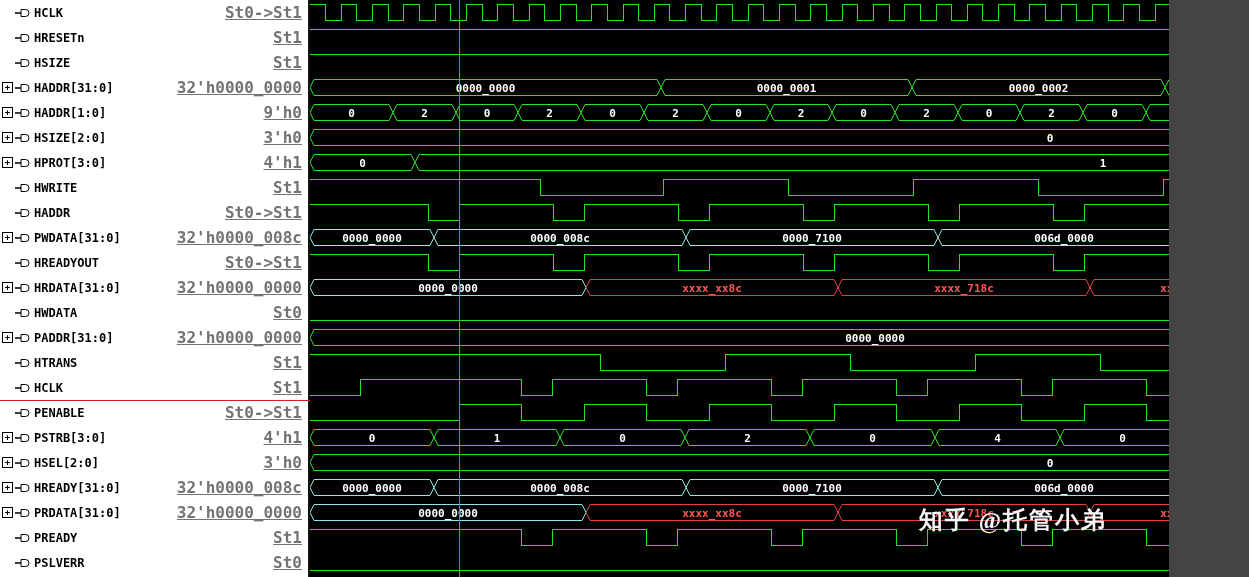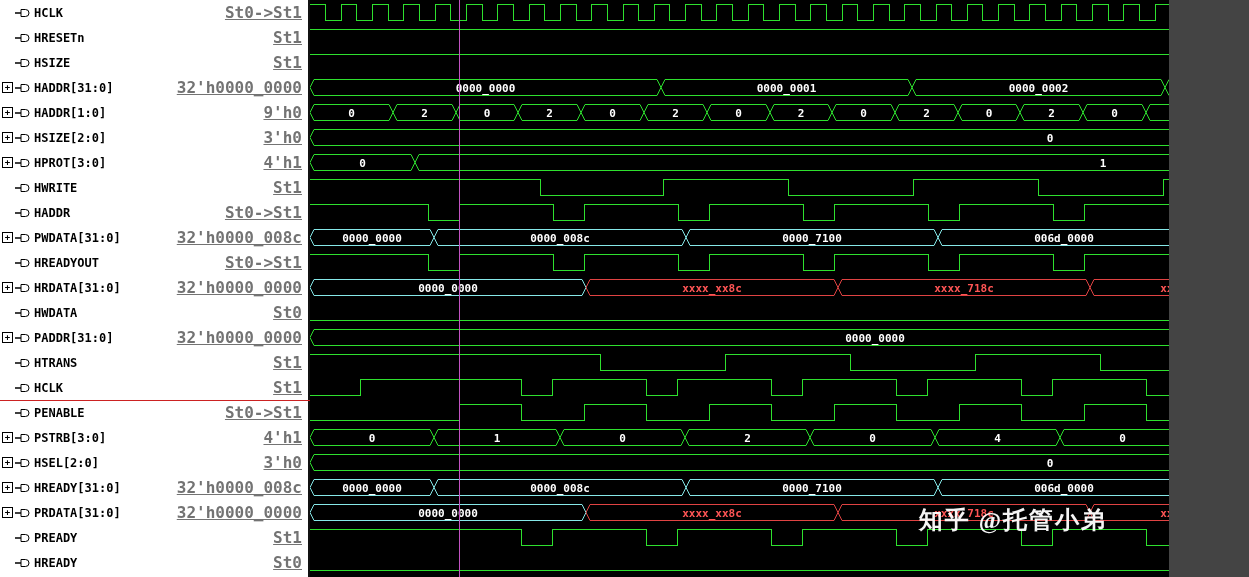--- a/index.html
+++ b/index.html
@@ -279,21 +279,21 @@
         <span class="sval">St1</span>
       </div>
       <div class="row">
         <span class="plusspacer"></span>
         <span class="sigicon">
           <svg width="16" height="10" viewBox="0 0 16 10">
             <line x1="0" y1="5" x2="6" y2="5" stroke="#000" stroke-width="1.5"></line>
             <path d="M6 1.5 h4.5 a3.5 3.5 0 0 1 0 7 H6 z" fill="#fff" stroke="#000"></path>
           </svg>
         </span>
-        <span class="sname">HREADY</span>
+        <span class="sname">PSLVERR</span>
         <span class="sval">St0</span>
       </div>
     </div>
   <div class="waves">
     <svg id="wavesvg" width="939" height="577">
         <path d="M0 4.5 H15.6 V20.5 H31.3 V4.5 H46.9 V20.5 H62.6 V4.5 H78.2 V20.5 H93.9 V4.5 H109.5 V20.5 H125.2 V4.5 H140.8 V20.5 H156.5 V4.5 H172.1 V20.5 H187.8 V4.5 H203.4 V20.5 H219.1 V4.5 H234.7 V20.5 H250.4 V4.5 H266.0 V20.5 H281.7 V4.5 H297.3 V20.5 H313.0 V4.5 H328.6 V20.5 H344.3 V4.5 H359.9 V20.5 H375.6 V4.5 H391.2 V20.5 H406.9 V4.5 H422.5 V20.5 H438.2 V4.5 H453.8 V20.5 H469.5 V4.5 H485.1 V20.5 H500.8 V4.5 H516.4 V20.5 H532.1 V4.5 H547.7 V20.5 H563.4 V4.5 H579.0 V20.5 H594.7 V4.5 H610.3 V20.5 H626.0 V4.5 H641.6 V20.5 H657.3 V4.5 H672.9 V20.5 H688.6 V4.5 H704.2 V20.5 H719.9 V4.5 H735.5 V20.5 H751.2 V4.5 H766.8 V20.5 H782.5 V4.5 H798.1 V20.5 H813.8 V4.5 H829.4 V20.5 H845.1 V4.5 H860.7 V20.5 H876.4 V4.5 H892.0 V20.5 H907.7 V4.5 H923.4 V20.5 H939" stroke="#2ee02e" fill="none" shape-rendering="crispEdges"></path>
         <path d="M0 29.5 H939" stroke="#2ee02e" fill="none" shape-rendering="crispEdges"></path>
         <path d="M0 54.5 H939" stroke="#2ee02e" fill="none" shape-rendering="crispEdges"></path>
         <polygon points="0,87.5 4,79.5 347,79.5 351,87.5 347,95.5 4,95.5" stroke="#2ee02e" fill="none" stroke-width="1"></polygon>
         <text x="175.5" y="91.5" text-anchor="middle" fill="#ffffff" font-size="11" font-weight="bold">0000_0000</text>

